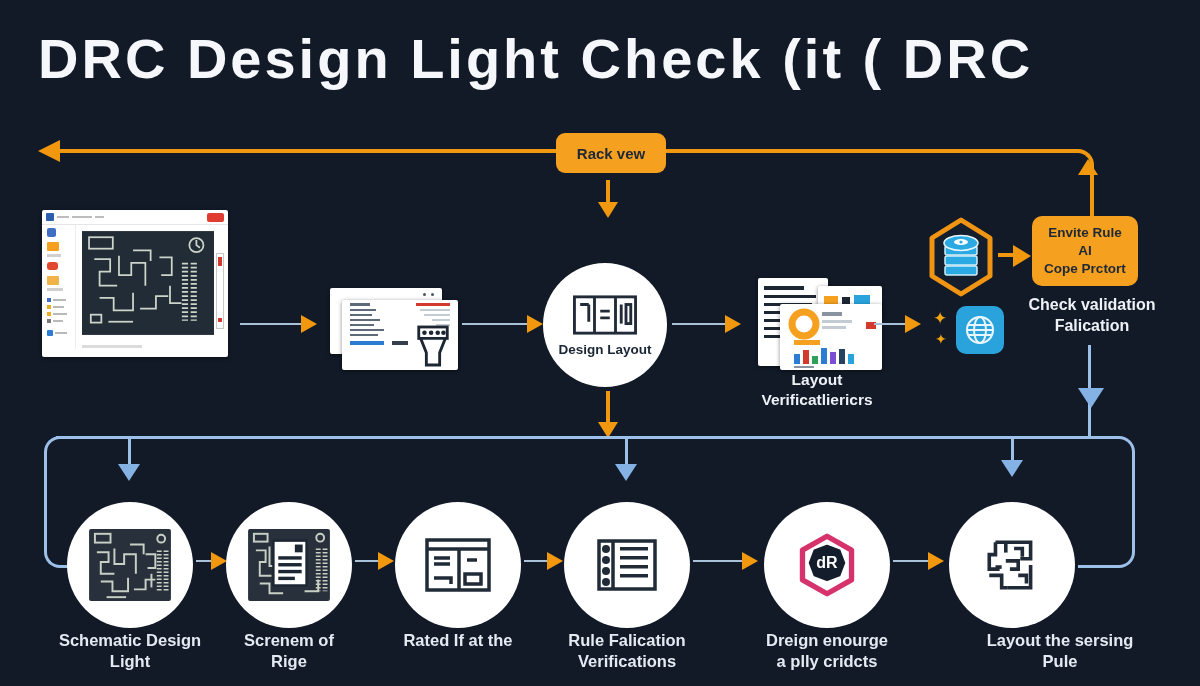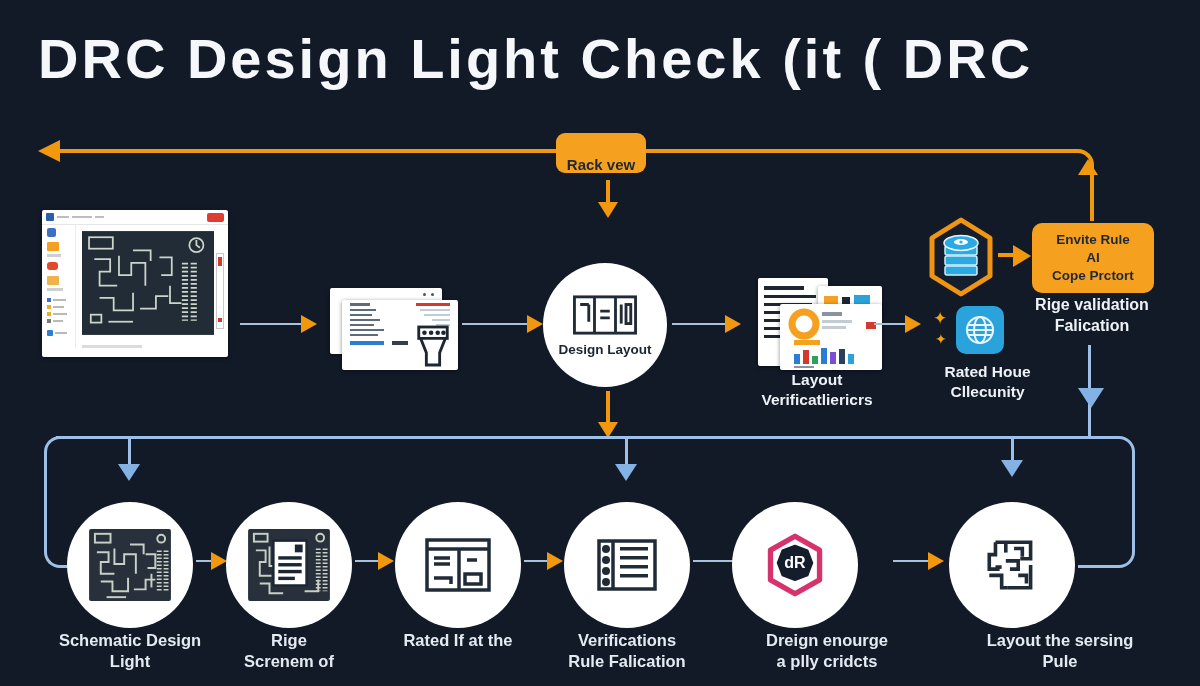--- a/index.html
+++ b/index.html
@@ -60,21 +60,21 @@
 <body>
 
 <div id="stage">
 
   <div class="abs title">DRC Design Light Check (it ( DRC</div>
 
   <div class="abs loop-top" style="left:56px;top:149px;width:1034px;height:68px;"></div>
   <div class="abs arr-left-o" style="left:38px;top:140px;"></div>
   <div class="abs arr-up-o" style="left:1078px;top:159px;"></div>
 
-  <div class="abs onode" style="left:556px;top:133px;width:90px;height:40px;font-size:15px;align-items:flex-end;">
+  <div class="abs onode" style="left:556px;top:133px;width:110px;height:40px;font-size:15px;">
     <span>Rack vew</span>
   </div>
   <div class="abs oline-v" style="left:606px;top:180px;height:23px;"></div>
   <div class="abs arr-down-o" style="left:598px;top:202px;"></div>
 
   <div class="abs card" style="left:42px;top:210px;width:186px;height:147px;">
     <div class="win-titlebar">
       <div class="tb-dot"></div>
       <div class="tb-line"></div>
       <div class="tb-line" style="width:20px"></div>
@@ -271,44 +271,40 @@
       <rect x="17" y="40" width="32" height="9" rx="2" fill="#2aa9e2" stroke="#cfeefb" stroke-width="1.5"></rect>
       <rect x="17" y="30" width="32" height="9" rx="2" fill="#2aa9e2" stroke="#cfeefb" stroke-width="1.5"></rect>
       <ellipse cx="33" cy="27" rx="17" ry="7.5" fill="#2aa9e2" stroke="#e8f7ff" stroke-width="1.5"></ellipse>
       <ellipse cx="33" cy="26" rx="7" ry="3" fill="#ffffff"></ellipse>
       <circle cx="33" cy="26" r="1.6" fill="#2aa9e2"></circle>
     </g>
   </svg>
   <div class="abs oline-h" style="left:998px;top:253px;width:16px;"></div>
   <div class="abs arr-right-o" style="left:1013px;top:245px;border-left-width:18px;border-top-width:11px;border-bottom-width:11px;"></div>
 
-  <div class="abs onode" style="left:1032px;top:216px;width:122px;height:70px;border-radius:10px;font-size:13.5px;line-height:1.35;flex-direction:column;margin-top:7px;">
+  <div class="abs onode" style="left:1032px;top:216px;width:106px;height:70px;border-radius:10px;font-size:13.5px;line-height:1.35;flex-direction:column;">
     <div>Envite Rule</div>
     <div>AI</div>
     <div>Cope Prctort</div>
   </div>
   <div class="abs mid-label" style="left:1002px;top:295px;width:180px;font-size:16px;">
-    <div>Rige validation</div>
+    <div>Check validation</div>
     <div>Falication</div>
   </div>
 
   <div class="abs" style="left:933px;top:308px;color:#f2a413;font-size:17px;">✦</div>
   <div class="abs" style="left:935px;top:331px;color:#f2a413;font-size:14px;">✦</div>
   <div class="abs" style="left:956px;top:306px;width:48px;height:48px;background:#2aa3dc;border-radius:10px;display:flex;align-items:center;justify-content:center;">
     <svg width="34" height="34" viewBox="0 0 34 34">
       <g stroke="#eaf6ff" stroke-width="2" fill="none">
         <circle cx="17" cy="17" r="13"></circle>
         <ellipse cx="17" cy="17" rx="6" ry="13"></ellipse>
         <path d="M5 12 h24 M4 17 h26 M5 22 h24"></path>
       </g>
     </svg>
-  </div>
-  <div class="abs mid-label" style="left:905px;top:362px;width:165px;font-size:15.5px;">
-    <div>Rated Houe</div>
-    <div>Cllecunity</div>
   </div>
 
   <div class="abs bline-v" style="left:1088px;top:345px;height:92px;"></div>
   <div class="abs arr-down-b" style="left:1078px;top:388px;border-top-width:20px;border-left-width:13px;border-right-width:13px;"></div>
 
   <div class="abs bline-h" style="left:56px;top:436px;width:1034px;"></div>
   <div class="abs conn-left" style="left:44px;top:436px;width:24px;height:126px;"></div>
   <div class="abs conn-right" style="left:1078px;top:436px;width:54px;height:126px;"></div>
 
   <div class="abs bline-v" style="left:128px;top:438px;height:28px;"></div>
@@ -365,22 +361,22 @@
         <rect x="28" y="14" width="34" height="46" fill="#ffffff" stroke="#1d2733" stroke-width="2.5"></rect>
         <rect x="50" y="18" width="8" height="8" fill="#1d2733"></rect>
         <rect x="33" y="30" width="24" height="3.5" fill="#1d2733"></rect>
         <rect x="33" y="37" width="24" height="3.5" fill="#1d2733"></rect>
         <rect x="33" y="44" width="24" height="3.5" fill="#1d2733"></rect>
         <rect x="33" y="51" width="17" height="3.5" fill="#1d2733"></rect>
       </g>
     </svg>
   </div>
   <div class="abs step-label" style="left:189px;">
-    <div>Rige</div>
-      <div>Screnem of</div>
+    <div>Screnem of</div>
+      <div>Rige</div>
   </div>
   <div class="abs tline-h" style="left:355px;top:560px;width:24px;"></div>
   <div class="abs arr-right-o" style="left:378px;top:552px;"></div>
 
   <div class="abs step-circle" style="left:395px;">
     <svg width="70" height="62" viewBox="0 0 70 62">
       <g stroke="#212b38" stroke-width="3.5" fill="none">
         <rect x="4" y="6" width="62" height="50"></rect>
         <path d="M4 15 h62"></path>
         <path d="M36 15 v41"></path>
@@ -409,27 +405,27 @@
           <circle cx="13" cy="34" r="4"></circle>
           <circle cx="13" cy="45" r="4"></circle>
         <rect x="27" y="10" width="28" height="3.5"></rect>
         <rect x="27" y="19" width="28" height="3.5"></rect>
         <rect x="27" y="28" width="28" height="3.5"></rect>
         <rect x="27" y="37" width="28" height="3.5"></rect>
       </g>
     </svg>
   </div>
   <div class="abs step-label" style="left:527px;">
-    <div>Verifications</div>
-      <div>Rule Falication</div>
+    <div>Rule Falication</div>
+      <div>Verifications</div>
   </div>
   <div class="abs tline-h" style="left:693px;top:560px;width:50px;"></div>
   <div class="abs arr-right-o" style="left:742px;top:552px;"></div>
 
-  <div class="abs step-circle" style="left:732px;">
+  <div class="abs step-circle" style="left:764px;">
     <svg width="60" height="64" viewBox="0 0 56 60">
       <polygon points="28,3 51,16 51,44 28,57 5,44 5,16" fill="none" stroke="#d6336c" stroke-width="5" stroke-linejoin="round"></polygon>
       <polygon points="28,10 41,15 46,28 41,41 28,46 15,41 10,28 15,15" fill="#141d2b" stroke="#ffffff" stroke-width="1.5"></polygon>
       <text x="28" y="33" text-anchor="middle" fill="#ffffff" font-size="15" font-weight="bold" font-family="Liberation Sans, sans-serif">dR</text>
     </svg>
   </div>
   <div class="abs step-label" style="left:727px;">
     <div>Dreign enourge</div>
       <div>a plly cridcts</div>
   </div>

